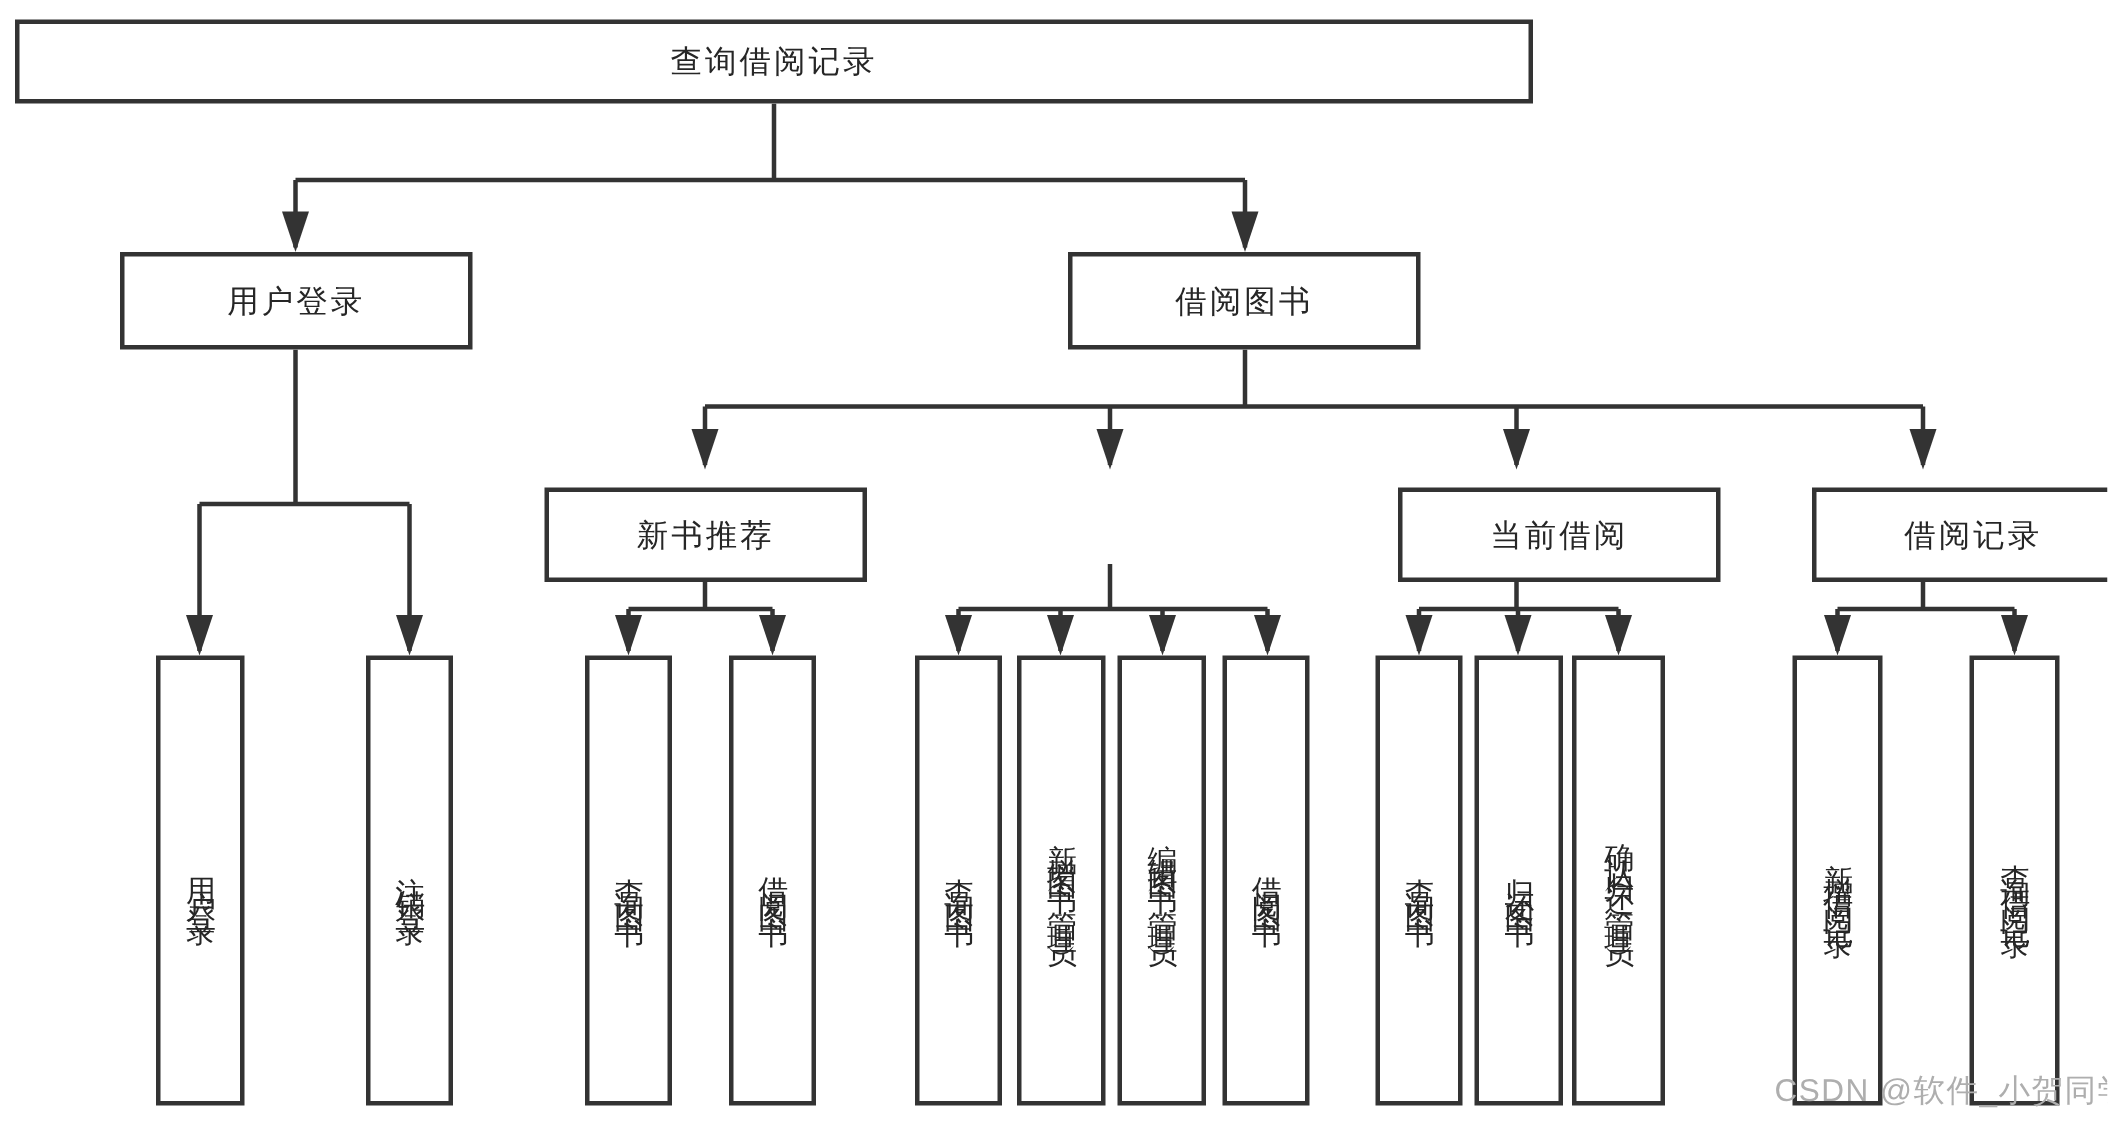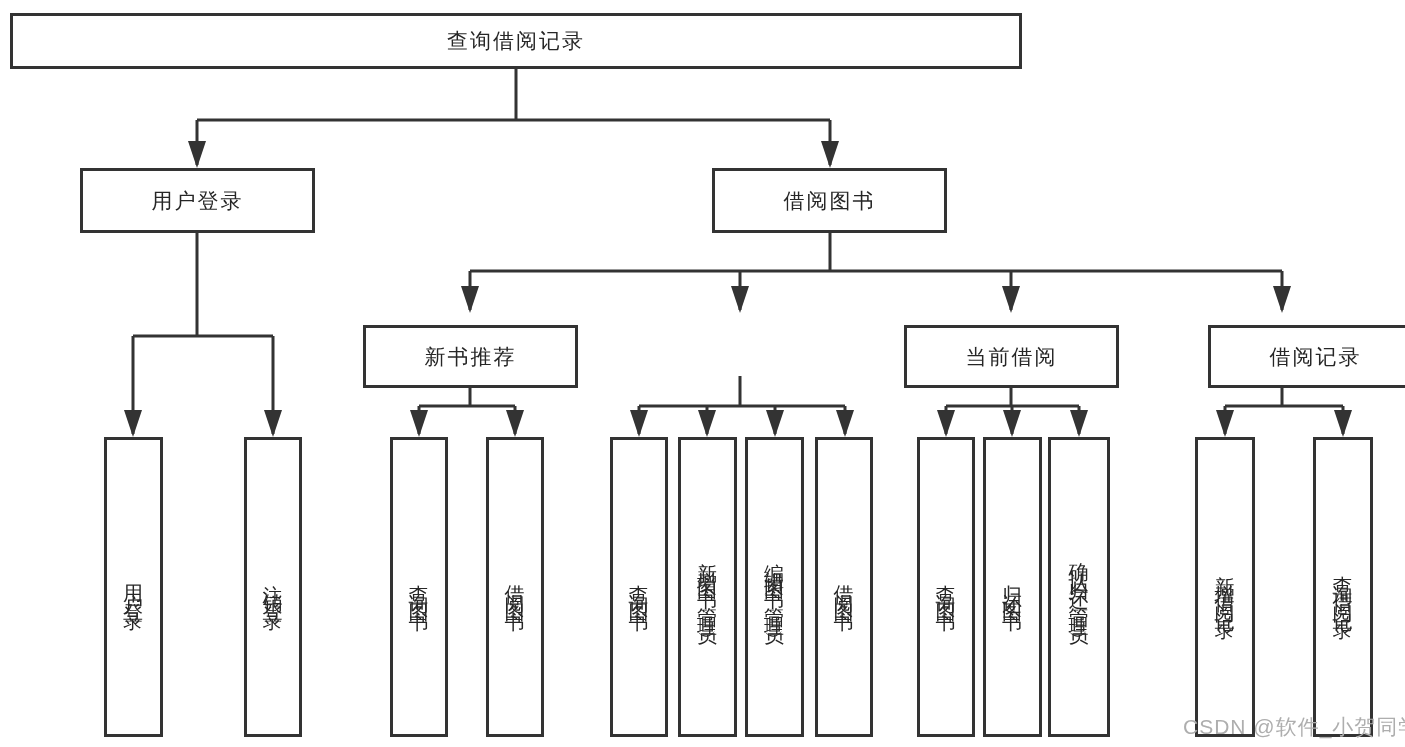--- a/index.html
+++ b/index.html
@@ -88,21 +88,21 @@
   <div class="box lvl2" style="left:80px">
     <span class="hlabel">用户登录</span>
   </div>
   <div class="box lvl2" style="left:712px">
     <span class="hlabel">借阅图书</span>
   </div>
 
   <div class="box lvl3" style="left:363px">
     <span class="hlabel">新书推荐</span>
   </div>
-  <div class="box lvl3" style="left:904px">
+  <div class="box lvl3" style="left:932px">
     <span class="hlabel">当前借阅</span>
   </div>
   <div class="box lvl3" style="left:1208px">
     <span class="hlabel">借阅记录</span>
   </div>
 
   <div class="box leaf" style="left:104px;width:59px">
     <span class="vlabel">用户登录</span>
   </div>
   <div class="box leaf" style="left:244px;width:58px">

